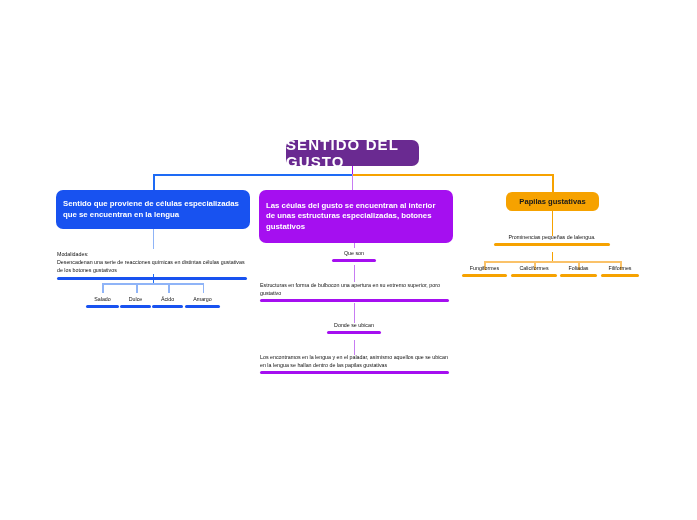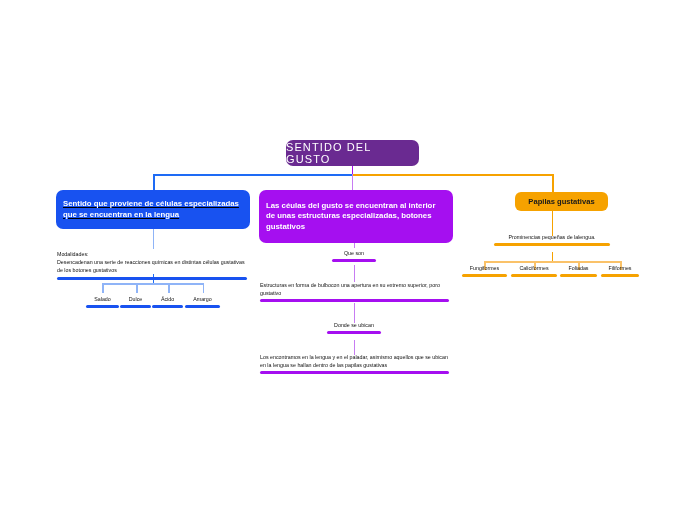--- a/index.html
+++ b/index.html
@@ -29,46 +29,46 @@
     left: 286px; top: 140px;
     width: 133px; height: 26px;
     background: #6a2a91;
     border-radius: 7px;
     display: flex;
     align-items: center;
     justify-content: center;
   }
   .root-node .label {
     color: #ffffff;
-    font-size: 11px;
-    font-weight: normal;
+    font-size: 15px;
+    font-weight: bold;
     letter-spacing: 1.1px;
   }
 
   
   .branch-box {
     border-radius: 7px;
     display: flex;
     align-items: center;
     padding: 0 7px;
   }
   .branch-box .label {
     color: #ffffff;
     font-size: 7.8px;
     font-weight: bold;
     line-height: 1.33;
   }
-  .box-blue   { left: 56px;  top: 190px; width: 194px; height: 39px; background: #1852f0; text-decoration: underline; }
+  .box-blue   { left: 56px;  top: 190px; width: 194px; height: 39px; background: #1852f0; }
   .box-purple { left: 259px; top: 190px; width: 194px; height: 53px; background: #a50ff0; }
 
   .box-orange {
     left: 506px; top: 192px; width: 93px; height: 19px;
     background: #f6a200;
     border-radius: 6px;
-    display: flex; align-items: center; justify-content: center; margin-left: 9px;
+    display: flex; align-items: center; justify-content: center;
   }
   .box-orange .label {
     color: #1a1a1a;
     font-size: 7.6px;
     font-weight: bold;
   }
 
   
   .txt-block .label {
     display: block;

